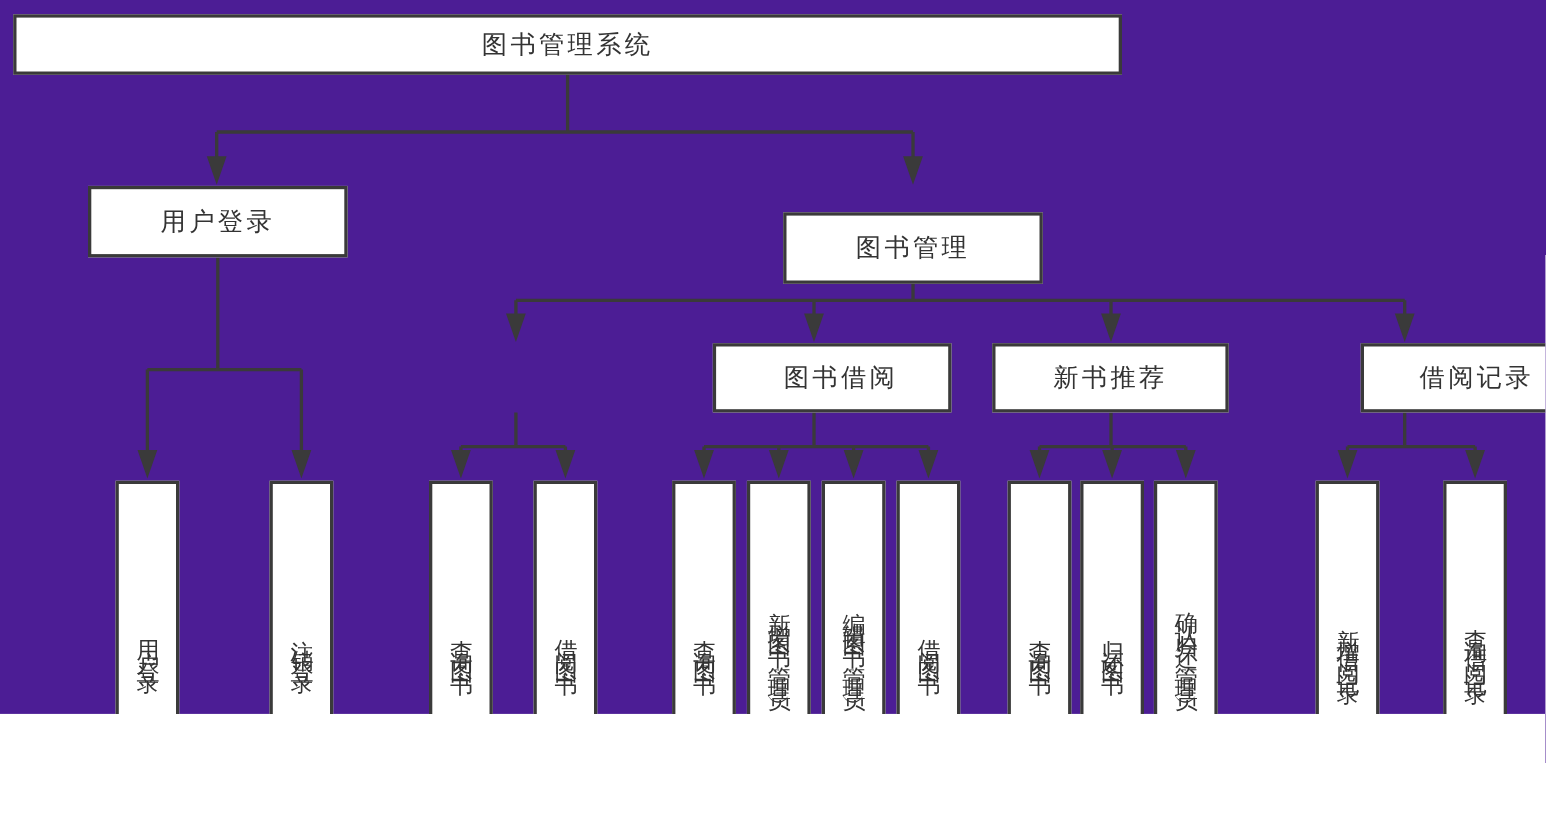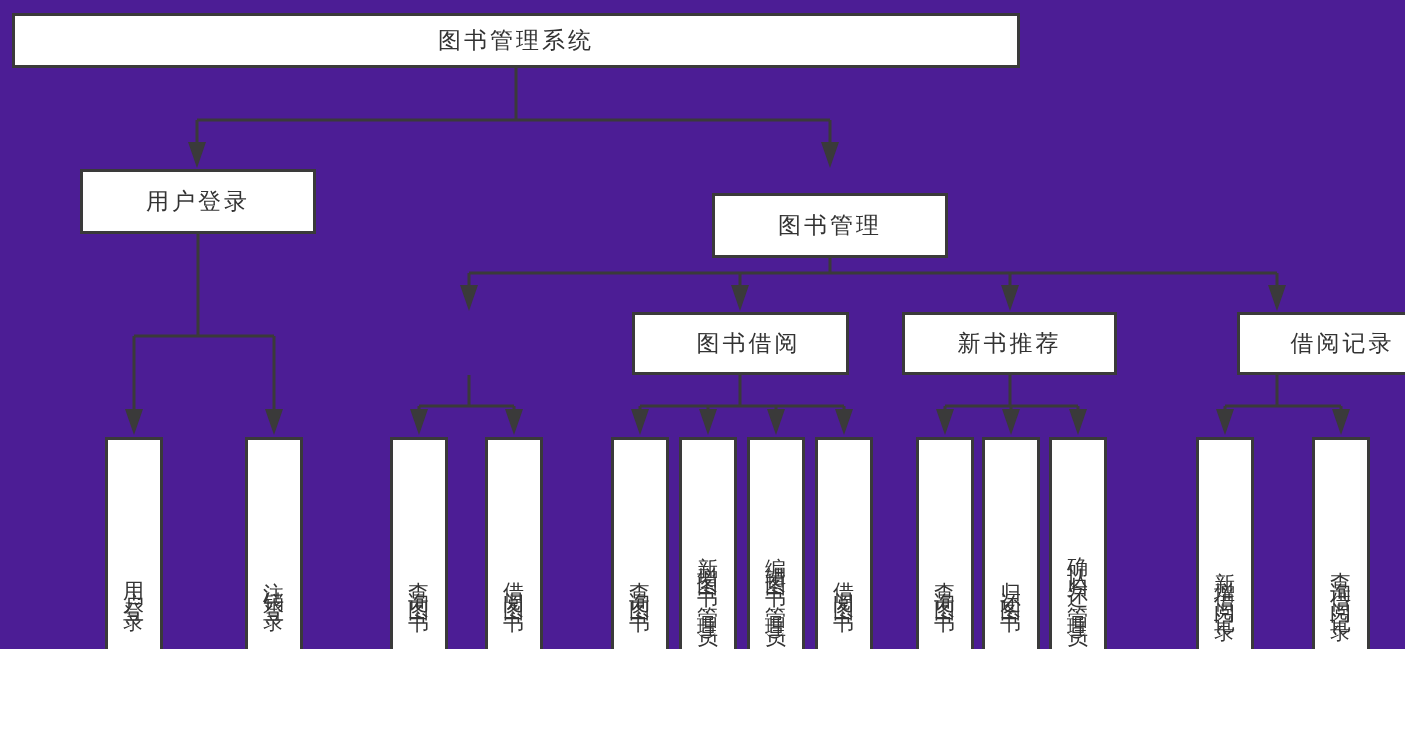--- a/index.html
+++ b/index.html
@@ -107,21 +107,21 @@
     <span class="h-label">图书管理系统</span>
   </div>
 
   <div class="box" style="left:80px; top:169px; width:236px; height:65px;">
     <span class="h-label">用户登录</span>
   </div>
   <div class="box" style="left:712px; top:169px; width:236px; height:65px;margin-top:24px;">
     <span class="h-label">图书管理</span>
   </div>
 
-  <div class="box" style="left:632px; top:312px; width:217px; height:63px;padding-left:16px;">
+  <div class="box" style="left:648px; top:312px; width:217px; height:63px;padding-left:16px;">
     <span class="h-label">图书借阅</span>
   </div>
   <div class="box" style="left:902px; top:312px; width:215px; height:63px;">
     <span class="h-label">新书推荐</span>
   </div>
   <div class="box" style="left:1237px; top:312px; width:211px; height:63px;">
     <span class="h-label">借阅记录</span>
   </div>
 
   <div class="box leaf" style="left:105px;">

